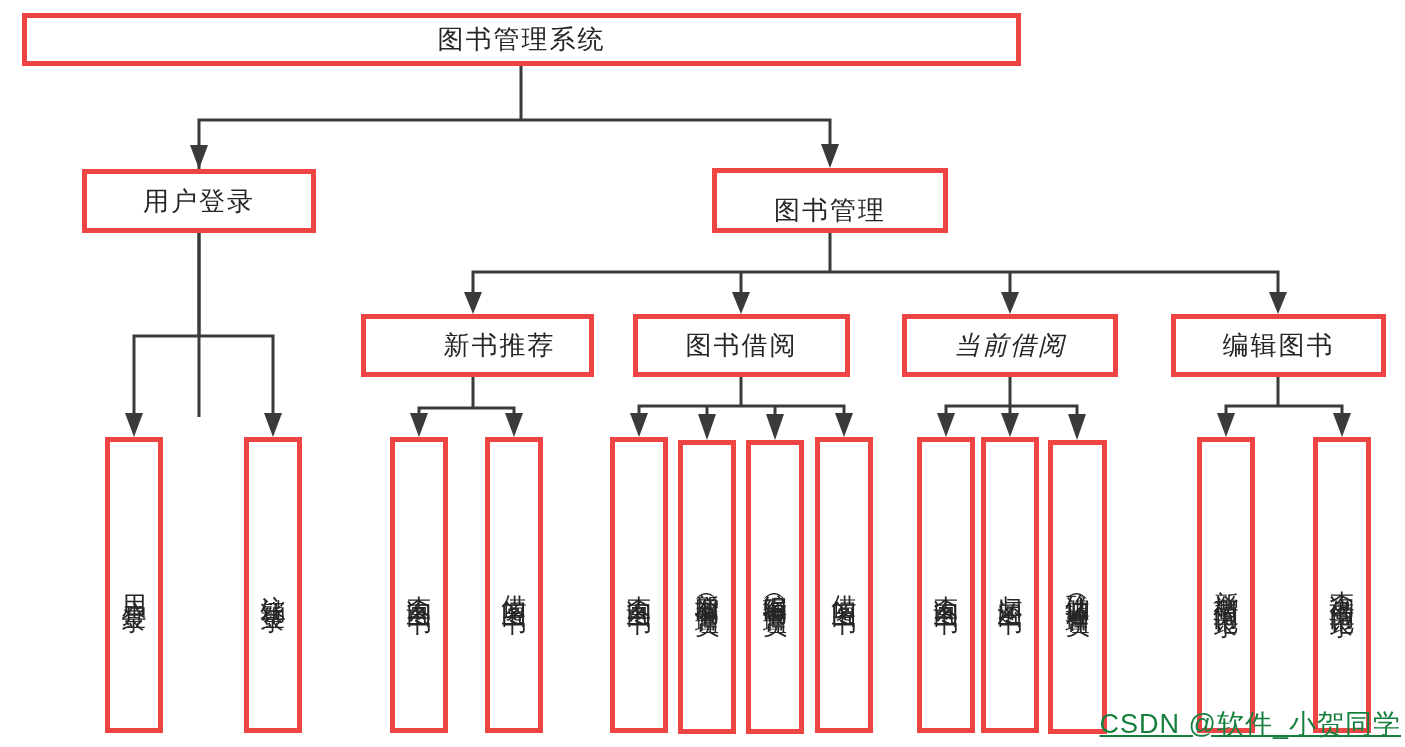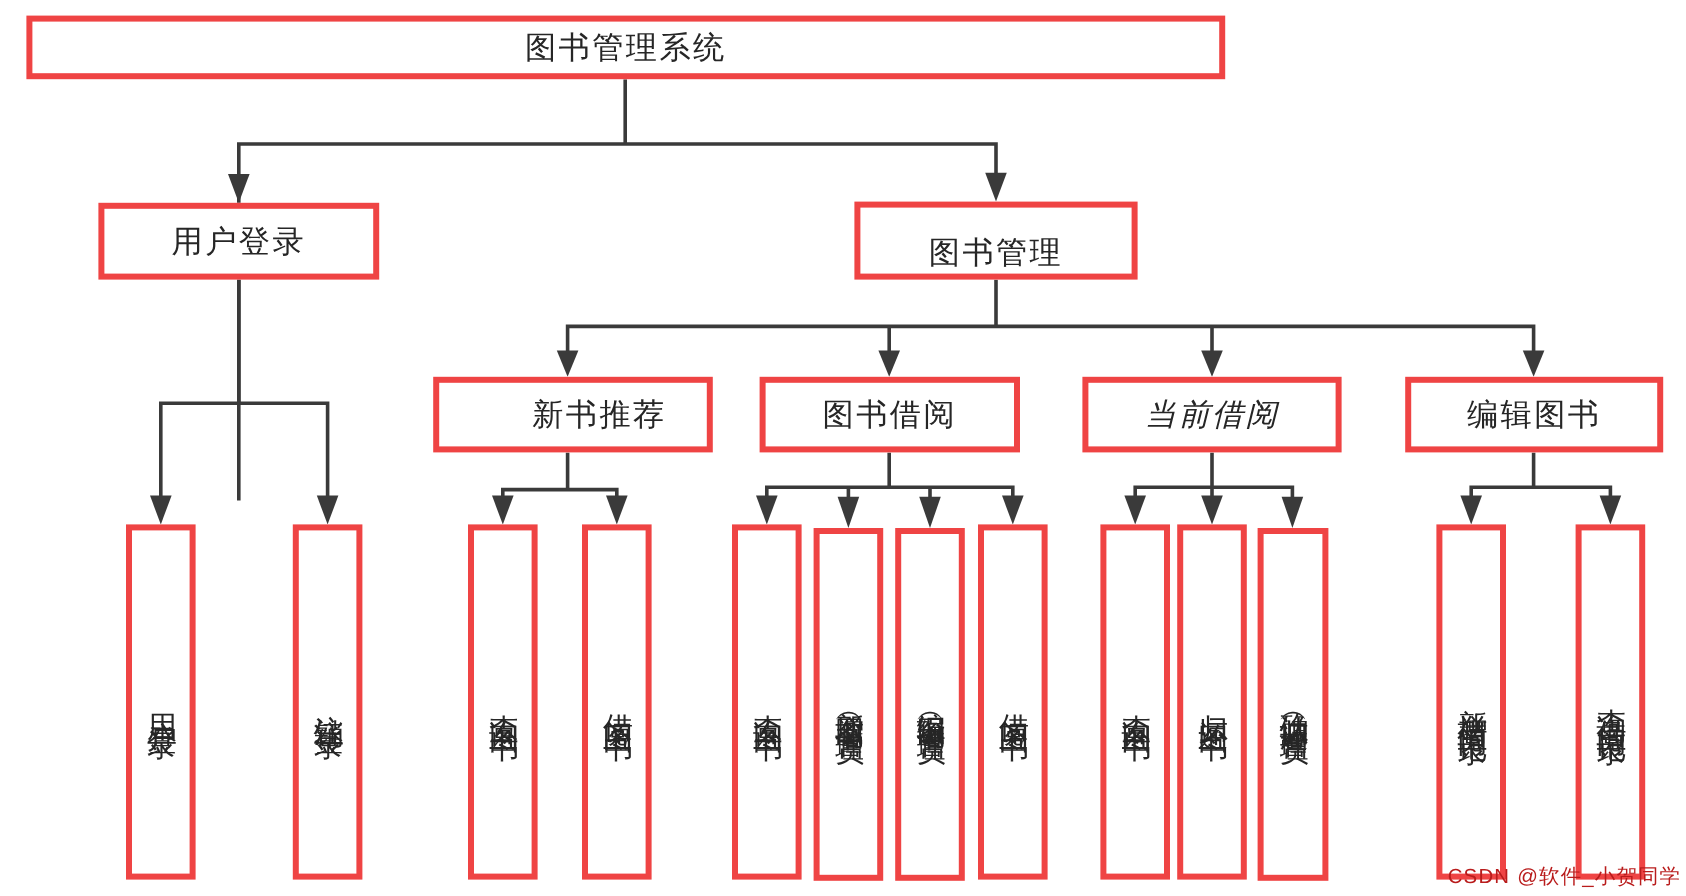--- a/index.html
+++ b/index.html
@@ -41,25 +41,26 @@
     line-height: 1;
   }
   .node.v.long span {
     letter-spacing: 3px;
     font-size: 24px;
   }
   .watermark {
     position: absolute;
     right: 4px;
     bottom: 5px;
-    font-size: 17px;
-    color: #b91c1c;
+    font-size: 27px;
+    color: #15803d;
     letter-spacing: 1px;
     z-index: 5;
     white-space: nowrap;
+    text-decoration: underline;
   }
 
   
   #n-root        { left: 22px;   top: 13px;  width: 999px; height: 53px; }
   #n-user-login  { left: 82px;   top: 169px; width: 234px; height: 64px; }
   #n-book-mgmt   { left: 712px;  top: 168px; width: 236px; height: 65px; align-items: flex-end; }
   #n-new-rec     { left: 361px;  top: 314px; width: 233px; height: 63px; padding-left: 44px; }
   #n-borrow      { left: 633px;  top: 314px; width: 217px; height: 63px; }
   #n-current     { left: 902px;  top: 314px; width: 216px; height: 63px; font-style: italic; }
   #n-record      { left: 1171px; top: 314px; width: 215px; height: 63px; }

